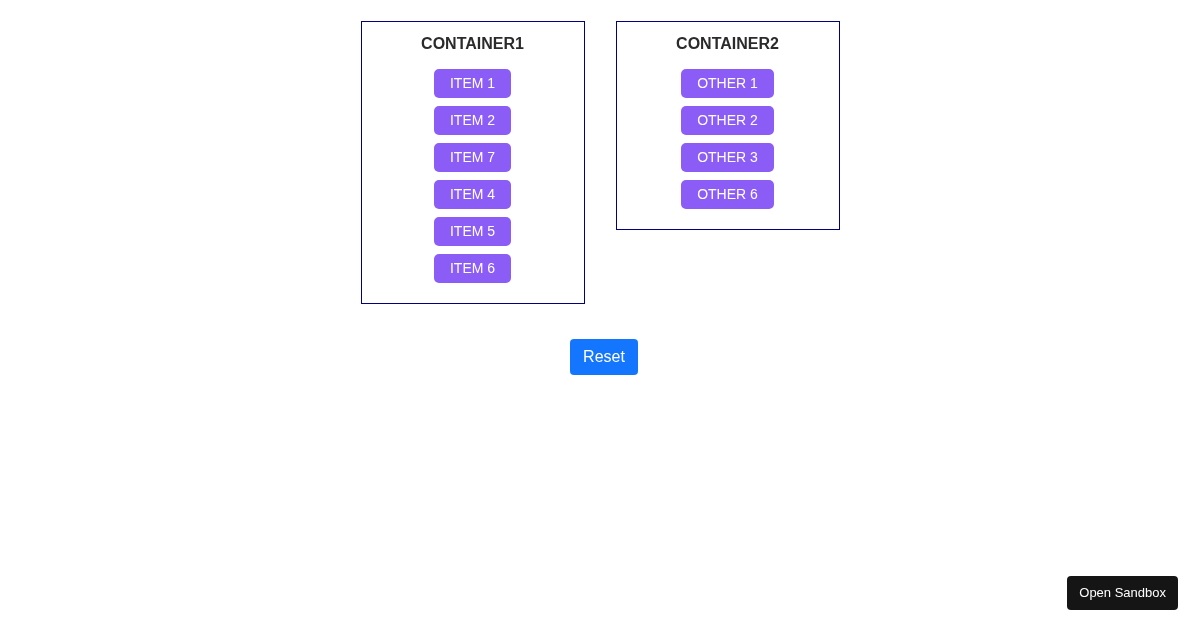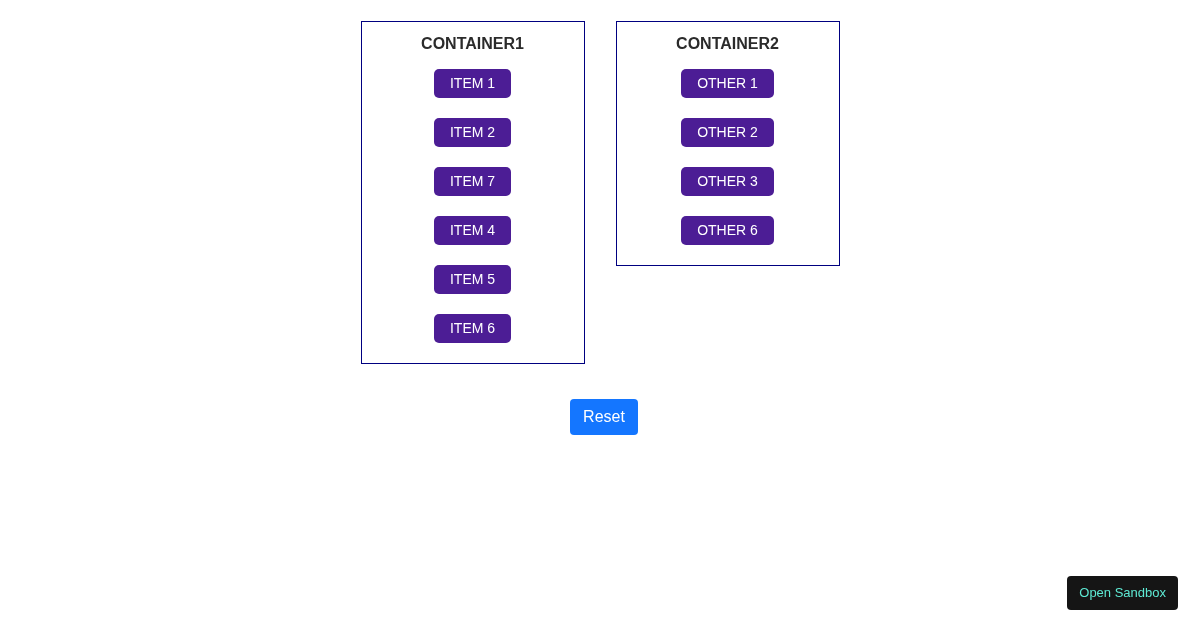--- a/index.html
+++ b/index.html
@@ -32,23 +32,23 @@
   .container-title {
     font-size: 16px;
     line-height: 20px;
     color: #2b2b2b;
     margin: 0 0 15px 0;
     font-weight: 700;
   }
 
   .item-button {
     display: block;
-    margin: 0 auto 20px auto;
+    margin: 0 auto 8px auto;
     border: none;
-    background: #4c1d95;
+    background: #8b5cf6;
     color: #ffffff;
     font-family: "Liberation Sans", sans-serif;
     font-size: 14px;
     line-height: 17px;
     padding: 6px 16px;
     border-radius: 5px;
     cursor: pointer;
   }
   .item-button:last-child { margin-bottom: 0; }
 
@@ -69,21 +69,21 @@
     cursor: pointer;
     margin-left: 8px;
   }
 
   .open-sandbox-button {
     position: fixed;
     right: 22px;
     bottom: 20px;
     border: none;
     background: #151515;
-    color: #5eead4;
+    color: #ffffff;
     font-family: "Liberation Sans", sans-serif;
     font-size: 13px;
     line-height: 14px;
     padding: 10px 12px;
     border-radius: 4px;
     cursor: pointer;
   }
 </style>
 </head>
 <body>

